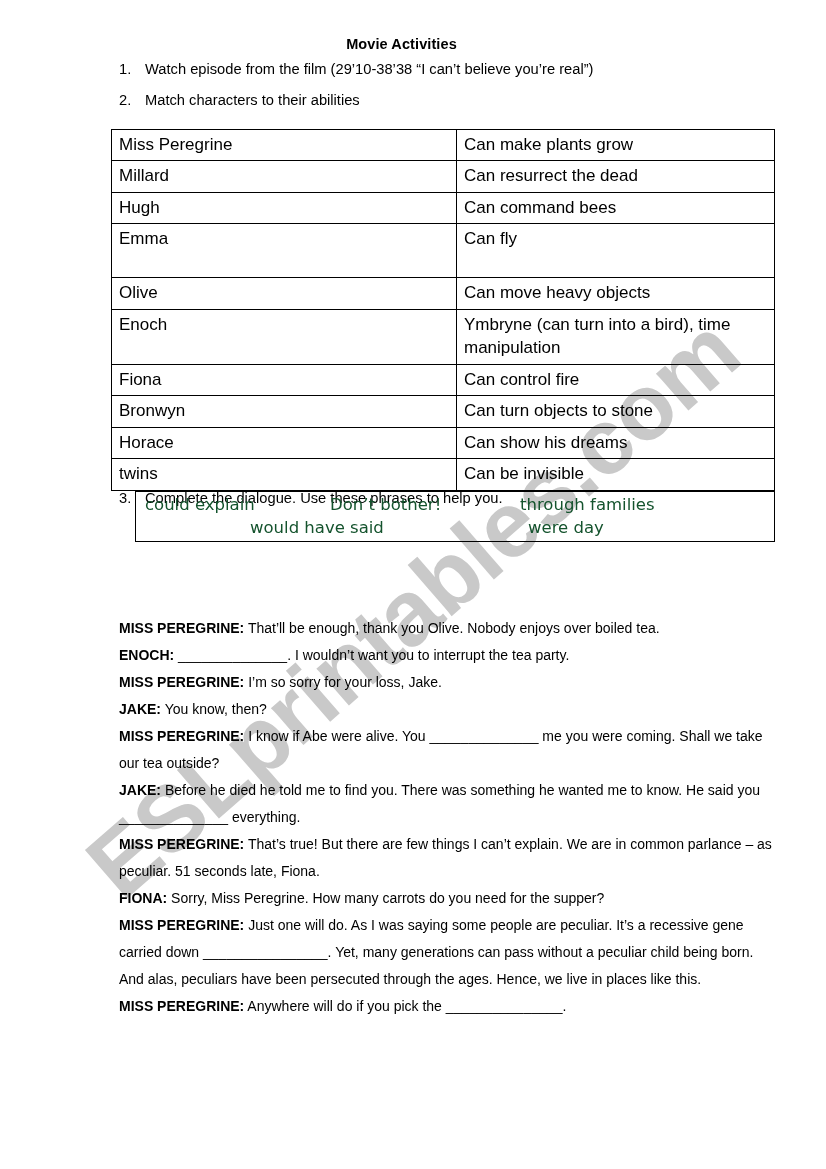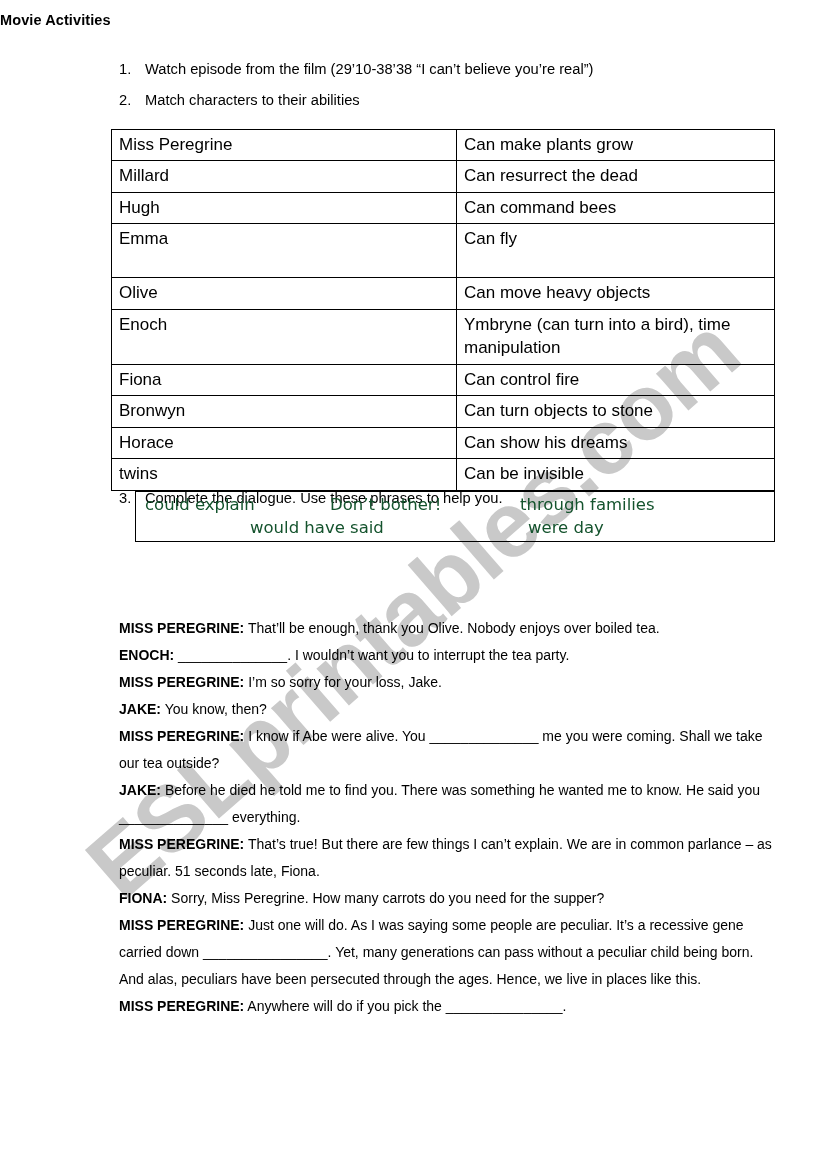--- a/index.html
+++ b/index.html
@@ -36,22 +36,23 @@
 
   .content {
     position: relative;
     z-index: 2;
   }
 
   
   .doc-title {
     position: absolute;
     left: 0;
-    top: 12px;
+    top: 36px;
     width: 803px;
+    text-align: center;
     font-size: 14.5px;
     font-weight: bold;
     letter-spacing: 0.1px;
   }
 
   
   .instr {
     position: absolute;
     left: 119px;
     font-size: 14.7px;

